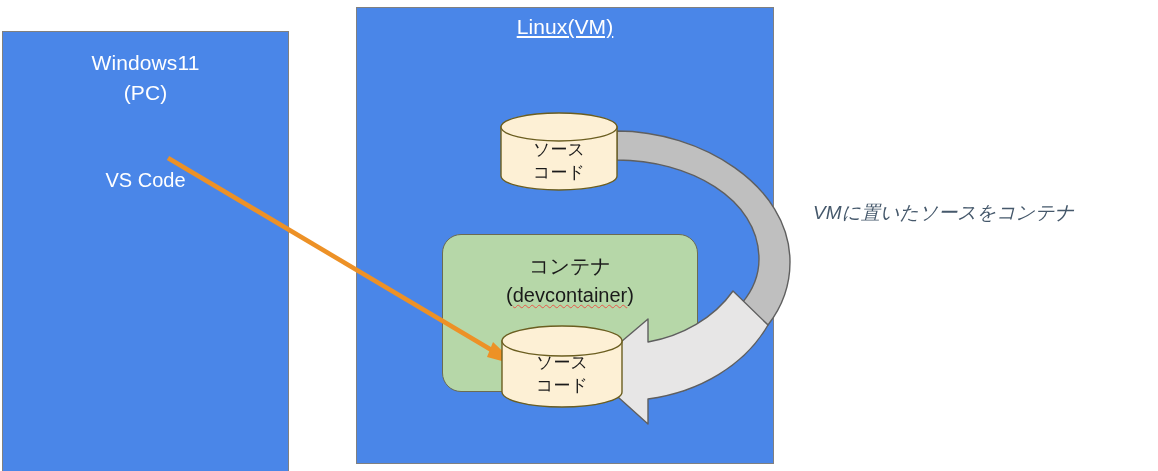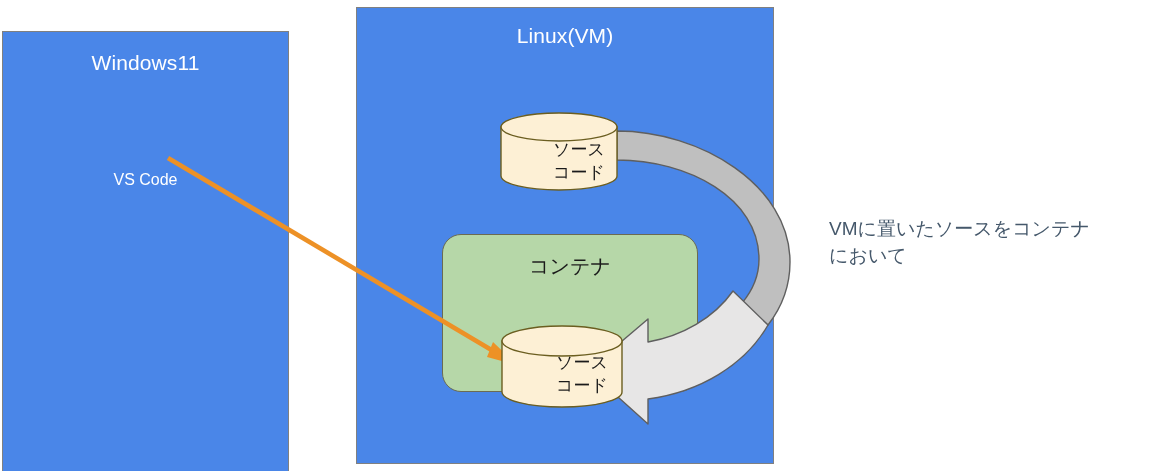--- a/index.html
+++ b/index.html
@@ -10,80 +10,82 @@
   
   .panel{position:absolute;background:#4a86e8;border:1px solid #808080;
          box-sizing:border-box;}
   #panel-windows{left:2px;top:7px;width:287px;height:456px;margin-top:24px;}
   #panel-linux{left:356px;top:7px;width:418px;height:457px;}
 
   .panel-title{position:absolute;left:0;right:0;text-align:center;
                color:#ffffff;font-size:21px;line-height:30px;
                letter-spacing:0.1px;}
   #panel-windows .panel-title{top:16px;}
-  #panel-linux  .panel-title{top:13px;}
+  #panel-linux  .panel-title{top:4px;text-decoration:underline;}
 
   .vs-code-label{position:absolute;left:0;right:0;text-align:center;
-                 color:#ffffff;font-size:16px;line-height:26px;top:135px;}
+                 color:#ffffff;font-size:20px;line-height:26px;top:135px;}
 
   
   #devcontainer{position:absolute;left:442px;top:234px;width:256px;height:158px;
                 background:#b6d7a8;border:1px solid #6b6b52;border-radius:19px;
                 box-sizing:border-box;}
   .dc-title{position:absolute;left:0;right:0;top:17px;text-align:center;
             color:#1a1a1a;font-size:20px;line-height:29px;}
   .dc-title .spell{
       text-decoration:underline;
       text-decoration-color:#e8584a;
       text-decoration-style:wavy;
       text-decoration-thickness:1px;
       text-underline-offset:2px;
   }
 
   
-  .cyl{position:absolute;padding-left:40px;}
+  .cyl{position:absolute;}
   .cyl svg{display:block;position:absolute;left:0;top:0;}
   .cyl .cyl-text{position:absolute;left:0;right:0;text-align:center;
                  color:#1a1a1a;font-size:17px;line-height:23px;}
   #cyl-vm{left:500px;top:112px;width:118px;height:79px;}
   #cyl-vm .cyl-text{top:26px;}
   #cyl-container{left:501px;top:325px;width:122px;height:83px;}
   #cyl-container .cyl-text{top:26px;}
 
   
   #arrows{position:absolute;left:0;top:0;width:1158px;height:471px;
           pointer-events:none;}
 
   
   #note{position:absolute;left:813px;top:199px;width:330px;
         color:#45586b;font-size:19px;line-height:27px;}
-  #note .note-block{margin:16px;}
+  #note .note-block{margin:0;font-style:italic;}
   #note .note-gap{height:27px;}
 </style>
 </head>
 <body>
 
 <div id="stage">
 
   <div id="panel-windows" class="panel">
     <div class="panel-title">
       <div>Windows11</div>
+      <div>(PC)</div>
     </div>
     <div class="vs-code-label">VS Code</div>
   </div>
 
   <div id="panel-linux" class="panel">
     <div class="panel-title">
       <div>Linux(VM)</div>
     </div>
   </div>
 
   <div id="devcontainer">
     <div class="dc-title">
       <div>コンテナ</div>
+      <div><span>(</span><span class="spell">devcontainer</span><span>)</span></div>
     </div>
   </div>
 
   <svg id="arrows" viewBox="0 0 1158 471">
 
     <path d="M 617 131
              C 700 131, 790 185, 790 262
              C 790 286, 782 307, 768 325
              L 742 303
              C 753 290, 759 275, 759 259
@@ -121,18 +123,17 @@
     </svg>
     <div class="cyl-text">
       <div>ソース</div>
       <div>コード</div>
     </div>
   </div>
 
   <div id="note">
     <div class="note-block">
       <div>VMに置いたソースをコンテナ</div>
-      <div>において</div>
     </div>
     <div class="note-gap"></div>
   </div>
 
 </div>
 
 </body></html>

